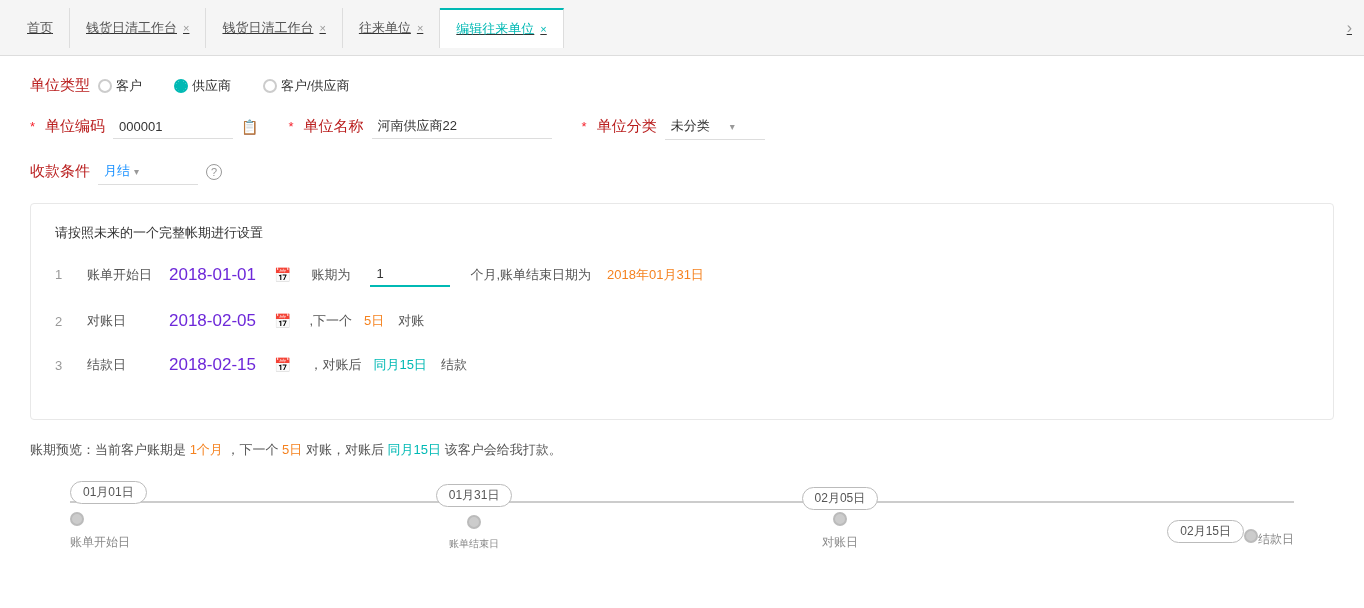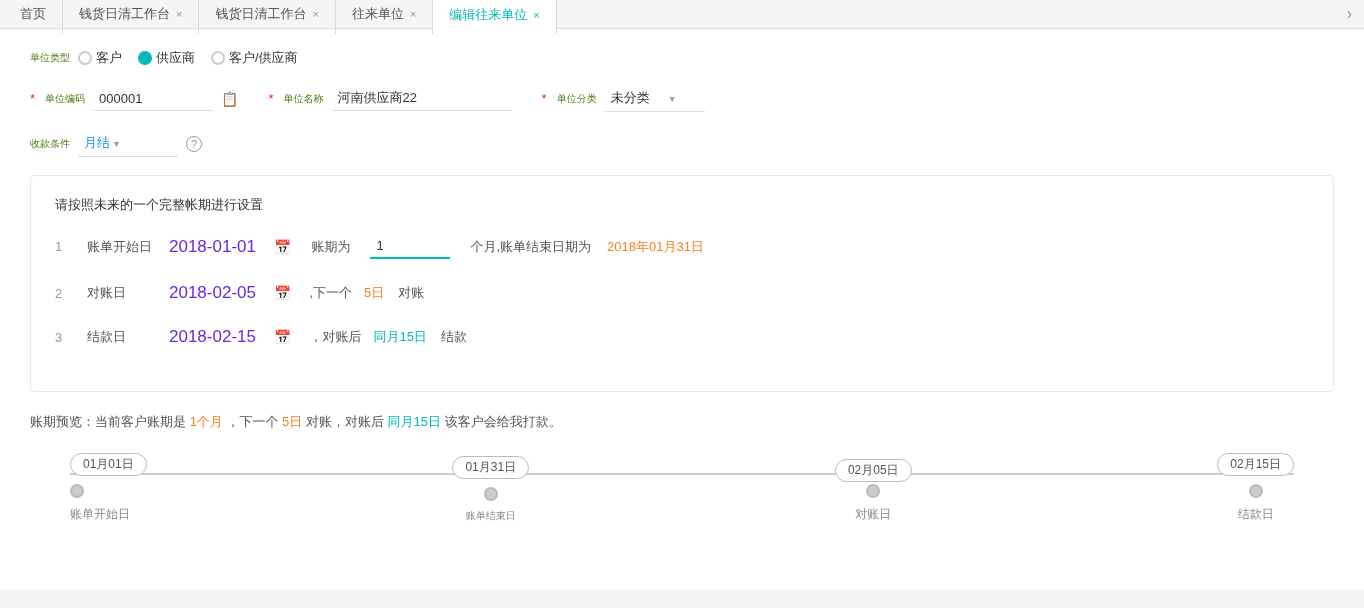--- a/index.html
+++ b/index.html
@@ -4,22 +4,23 @@
   <style>
     * { box-sizing: border-box; margin: 0; padding: 0; }
     body { font-family: 'Microsoft YaHei', Arial, sans-serif; font-size: 13px; color: #333; background: #f5f5f5; }
 
     
     .tab-bar {
       display: flex;
       align-items: center;
       background: #f5f5f5;
       border-bottom: 1px solid #ddd;
-      height: 29px;
-      padding-left: 4px;
+      height: 56px;
+      padding-left: 11px;
+      text-decoration: underline;
     }
     .tab {
       display: flex;
       align-items: center;
       padding: 0 16px;
       height: 40px;
       cursor: pointer;
       font-size: 13px;
       color: #555;
       border-right: 1px solid #ddd;
@@ -61,34 +62,34 @@
       align-items: center;
       margin-bottom: 18px;
       gap: 30px;
     }
     .form-field {
       display: flex;
       align-items: center;
       gap: 8px;
     }
     .form-label {
-      color: #4d7c0f;
+      color: #b91c1c;
       white-space: nowrap;
-      font-size: 10px;
+      font-size: 15px;
     }
     .required-star {
       color: #f5222d;
       margin-right: 2px;
     }
 
     
     .radio-group {
       display: flex;
       align-items: center;
-      gap: 16px;
+      gap: 32px;
     }
     .radio-item {
       display: flex;
       align-items: center;
       gap: 4px;
       cursor: pointer;
     }
     .radio-circle {
       width: 14px;
       height: 14px;
@@ -363,21 +364,21 @@
       <div style="flex:1;"></div>
 
       <div style="display:flex;flex-direction:column;align-items:center;position:relative;z-index:1;">
         <div style="border:1px solid #bbb;border-radius:12px;padding:2px 12px;font-size:12px;color:#555;background:#fff;white-space:nowrap;margin-bottom:2px;">02月05日</div>
         <div style="width:14px;height:14px;border-radius:50%;background:#ccc;border:2px solid #bbb;"></div>
         <div style="font-size:12px;color:#888;margin-top:8px;white-space:nowrap;">对账日</div>
       </div>
 
       <div style="flex:1;"></div>
 
-      <div style="display:flex;flex-direction:column;align-items:center;position:relative;z-index:1;">
+      <div style="display:flex;flex-direction:row;align-items:center;position:relative;z-index:1;">
         <div style="border:1px solid #bbb;border-radius:12px;padding:2px 12px;font-size:12px;color:#555;background:#fff;white-space:nowrap;margin-bottom:8px;">02月15日</div>
         <div style="width:14px;height:14px;border-radius:50%;background:#ccc;border:2px solid #bbb;"></div>
         <div style="font-size:12px;color:#888;margin-top:8px;white-space:nowrap;">结款日</div>
       </div>
     </div>
   </div>
 
 </div>
 
 </body></html>

